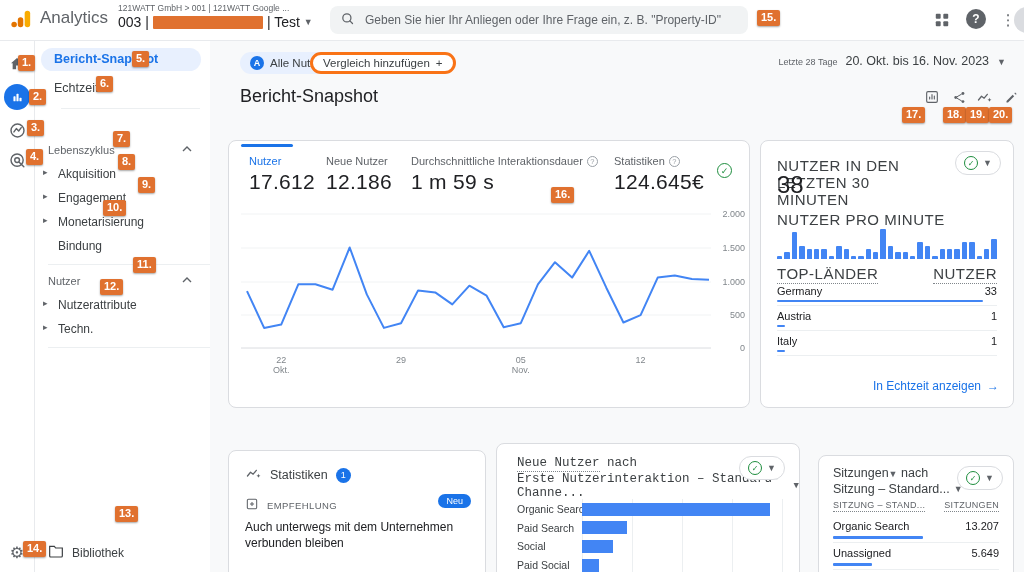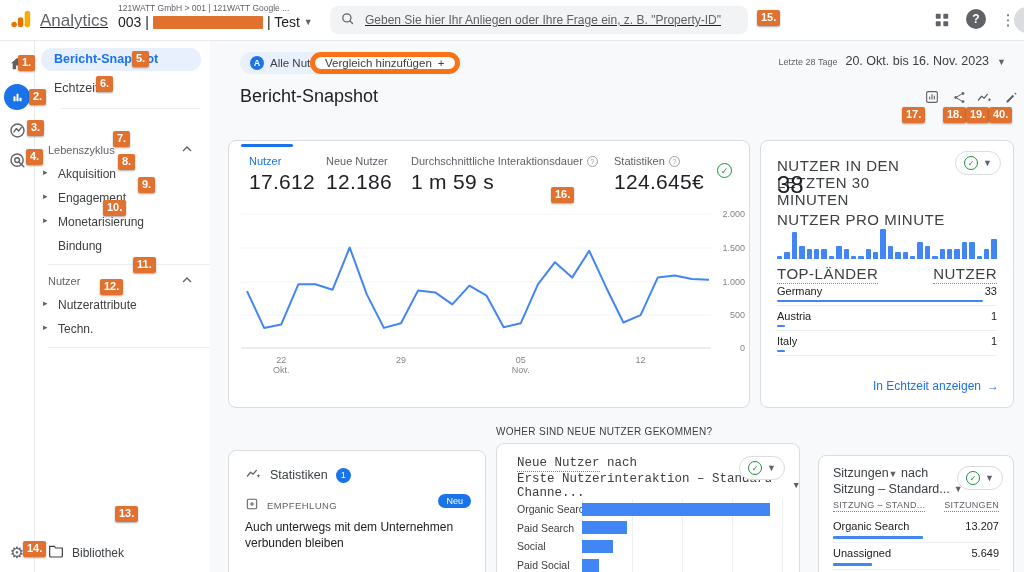--- a/index.html
+++ b/index.html
@@ -1,26 +1,26 @@
 <!DOCTYPE html>
 <html><head>
 <meta charset="utf-8">
 <style>
   html,body{margin:0;padding:0;background:#fff;font-family:"Liberation Sans",sans-serif;}
   .screen{position:relative;width:1024px;height:572px;overflow:hidden;background:#f8f9fa;color:#202124;}
   
   #topbar{position:absolute;left:0;top:0;width:1024px;height:40px;background:#fff;border-bottom:1px solid #e8eaed;z-index:5;}
-  #logo{position:absolute;left:10px;top:8px;display:flex;align-items:center;gap:8px;text-decoration:underline;}
+  #logo{position:absolute;left:10px;top:8px;display:flex;align-items:flex-start;gap:8px;}
   #logo-text{font-size:17px;color:#5f6368;}
   #prop{position:absolute;left:118px;top:3px;}
   #prop-small{font-size:8.5px;color:#5f6368;white-space:nowrap;}
   #prop-main{display:flex;align-items:center;gap:4px;font-size:14px;color:#202124;margin-top:1px;}
   #prop-redaction{width:110px;height:13px;background:#E0712F;border-radius:1px;}
   .caret{font-size:9px;color:#5f6368;}
-  #searchbar{position:absolute;left:330px;top:6px;width:418px;height:28px;background:#f1f3f4;border-radius:8px;display:flex;align-items:center;padding:0 10px;box-sizing:border-box;gap:8px;text-decoration:underline;}
+  #searchbar{position:absolute;left:330px;top:6px;width:418px;height:28px;background:#f1f3f4;border-radius:8px;display:flex;align-items:center;padding:0 10px;box-sizing:border-box;gap:8px;}
   #searchbar input{border:none;background:transparent;outline:none;font-size:12px;color:#3c4043;width:100%;font-family:"Liberation Sans",sans-serif;}
   #searchbar input::placeholder{color:#5f6368;}
   .topicon{position:absolute;top:10px;width:20px;height:20px;display:flex;align-items:center;justify-content:center;}
   #help-icon{top:9px;width:20px;height:20px;border-radius:50%;background:#5f6368;color:#fff;font-size:12px;font-weight:bold;}
   #more-icon{font-size:15px;color:#5f6368;}
   #avatar{position:absolute;left:1014px;top:7px;width:26px;height:26px;border-radius:50%;background:#dadce0;}
   
   #rail{position:absolute;left:0;top:40px;width:34px;height:532px;background:#fff;border-right:1px solid #e8eaed;z-index:4;}
   .rail-icon{position:absolute;left:7px;width:20px;height:20px;display:flex;align-items:center;justify-content:center;}
   #reports-icon{left:4px;width:26px;height:26px;border-radius:50%;background:#1a73e8;}
@@ -36,21 +36,21 @@
   .nav-divider{border-top:1px solid #eceff1;margin:6px 0 2px 13px;}
   #nav-sections{position:absolute;left:0;top:96px;width:175px;}
   #library-row{position:absolute;left:13px;top:504px;display:flex;align-items:center;gap:8px;font-size:12px;color:#3c4043;}
   #sidebar-footer{position:absolute;left:0;top:533px;width:210px;border-top:1px solid #e8eaed;height:39px;background:#fff;}
   #collapse-chevron{position:absolute;left:176px;top:543px;font-size:15px;color:#3c4043;font-weight:bold;}
   
   #content{position:absolute;left:210px;top:40px;width:814px;height:532px;background:#f8f9fa;}
   .chip{position:absolute;top:12px;height:22px;border-radius:12px;display:flex;align-items:center;font-size:11.5px;color:#3c4043;padding:0 10px;box-sizing:border-box;gap:6px;white-space:nowrap;}
   #segment-chip{left:30px;background:#e8f0fe;}
   #segment-chip .a-circle{width:14px;height:14px;border-radius:50%;background:#1a73e8;color:#fff;font-size:9px;font-weight:bold;display:flex;align-items:center;justify-content:center;}
-  #comparison-chip{left:100px;background:#fff;border:5px solid #f97316;}
+  #comparison-chip{left:100px;background:#fff;border:3px solid #f97316;}
   #date-block{position:absolute;right:18px;top:14px;display:flex;align-items:baseline;gap:8px;}
   #date-type{font-size:9px;color:#5f6368;}
   #date-range{font-size:12.5px;color:#3c4043;}
   #page-title{position:absolute;left:30px;top:46px;font-size:18px;color:#202124;}
   .hdr-icon{position:absolute;top:48px;width:18px;height:18px;display:flex;align-items:center;justify-content:center;color:#5f6368;}
   
   .card{position:absolute;background:#fff;border:1px solid #dadce0;border-radius:8px;box-sizing:border-box;}
   #kpi-card{left:18px;top:100px;width:522px;height:268px;}
   #kpi-tabline{position:absolute;left:12px;top:3px;width:52px;height:3px;background:#1a73e8;border-radius:2px;}
   .metric{position:absolute;top:14px;}
@@ -417,21 +417,20 @@
               <rect x="4" y="4" width="16" height="16" rx="2"></rect>
               <path d="M12 8.5v7M8.5 12h7"></path>
             </svg>
         </span>
         <span>EMPFEHLUNG</span>
       </div>
       <div id="neu-badge">Neu</div>
       <div id="insights-msg">Auch unterwegs mit dem Unternehmen verbunden bleiben</div>
     </section>
 
-    <div id="nu-section-title">WOHER SIND NEUE NUTZER GEKOMMEN?</div>
     <section class="card" id="nu-card">
       <div id="nu-titles">
         <div class="card-title-line1">
           <span class="dotted">Neue Nutzer</span>
           <span>nach</span>
         </div>
         <div class="card-title-line2">
           <span>Erste Nutzerinteraktion – Standard-Channe...</span>
           <span class="caret">▼</span>
         </div>
@@ -520,15 +519,15 @@
       <div class="ann" style="left: 103px; top: 200px;">10.</div>
       <div class="ann" style="left: 133px; top: 257px;">11.</div>
       <div class="ann" style="left: 100px; top: 279px;">12.</div>
       <div class="ann" style="left: 115px; top: 506px;">13.</div>
       <div class="ann" style="left: 23px; top: 541px;">14.</div>
       <div class="ann" style="left: 757px; top: 10px;">15.</div>
       <div class="ann" style="left: 551px; top: 187px;">16.</div>
       <div class="ann" style="left: 902px; top: 107px;">17.</div>
       <div class="ann" style="left: 943px; top: 107px; text-align: center;">18.</div>
       <div class="ann" style="left: 966px; top: 107px;">19.</div>
-      <div class="ann" style="left: 989px; top: 107px;">40.</div>
+      <div class="ann" style="left: 989px; top: 107px;">20.</div>
     </div>
 </div>
 
 </body></html>

